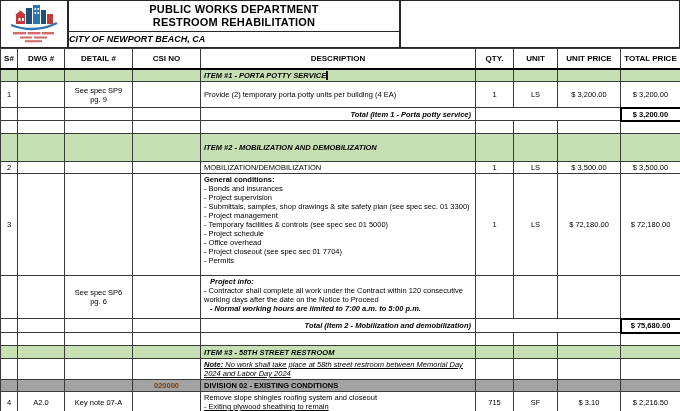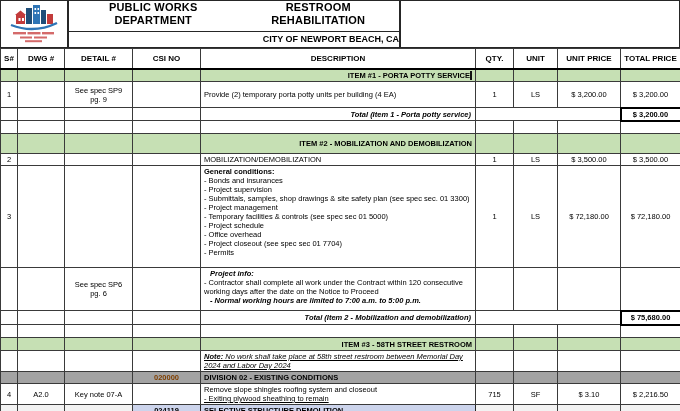--- a/index.html
+++ b/index.html
@@ -5,39 +5,39 @@
   html,body{margin:0;padding:0;background:#fff;}
   .sheet{
     width:680px;height:411px;overflow:hidden;background:#fff;position:relative;
     font-family:"Liberation Sans",sans-serif;color:#000;
   }
   
   .top{display:flex;height:48px;box-sizing:border-box;}
   .top>div{box-sizing:border-box;border:1px solid #262626;}
   .logo-box{width:68px;display:flex;align-items:center;justify-content:center;border-right-width:2px;}
   .title-box{width:332px;display:flex;flex-direction:column;border-left:none;}
-  .titles{flex:1;display:flex;justify-content:center;text-align:center;
+  .titles{flex:1;display:flex;flex-direction:column;justify-content:center;text-align:center;
     font-weight:bold;font-size:11px;line-height:13px;letter-spacing:.2px;}
-  .city{height:15px;border-top:1px solid #262626;text-align:right;font-weight:bold;font-size:9px;line-height:14px;}
+  .city{height:15px;border-top:1px solid #262626;text-align:left;font-weight:bold;font-size:9px;line-height:14px;font-style:italic;}
   .right-box{flex:1;border-left:none;background:#fff;}
   
   table{border-collapse:collapse;table-layout:fixed;width:680px;font-size:7.5px;}
   td,th{border:1px solid #3a3a3a;padding:0 1px;overflow:hidden;vertical-align:middle;box-sizing:border-box;}
   th{font-weight:bold;text-align:center;font-size:8px;line-height:9px;height:20px;padding:0 2px;border-bottom:2px solid #000;background:#fff;}
   td{text-align:center;line-height:9px;}
   td.c-desc{text-align:left;padding:1px 3px;}
   .dl{white-space:normal;}
   .dl.b{font-weight:bold;}
   .dl.bi{font-weight:bold;font-style:italic;padding-left:6px;}
   .dl.u{text-decoration:underline;}
   .note-line{font-style:italic;text-decoration:underline;}
   .note-line b{font-weight:bold;}
   
   tr.r-section td{background:#C6E0B4;}
-  tr.r-section td.c-desc{text-align:right;font-weight:bold;}
+  tr.r-section td.c-desc{text-align:left;font-weight:bold;font-style:italic;}
   tr.r-division td{background:#a3a3a3;font-weight:bold;}
   tr.r-division td.c-csi{color:#7F3F00;}
   tr.r-subsection td{background:#F2F2F2;}
   tr.r-subsection td.blue{background:#CCD4EC;font-weight:bold;border-color:#262626;}
   tr.r-subsection td.c-desc.blue{text-align:left;}
   tr.r-total td.c-desc{font-weight:bold;font-style:italic;text-align:right;padding-right:4px;}
   tr.r-total td.c-tp{font-weight:bold;border:2px solid #000;}
   tr.vtop td.c-desc{vertical-align:top;}
   .cursor{display:inline-block;width:2px;height:9px;background:#111;vertical-align:middle;margin-left:0px;}
   
@@ -146,21 +146,21 @@
           <td class="c-s"></td>
           <td class="c-dwg"></td>
           <td class="c-detail"></td>
           <td class="c-csi"></td>
           <td class="c-desc"></td>
           <td class="c-qty"></td>
           <td class="c-unit"></td>
           <td class="c-up"></td>
           <td class="c-tp"></td>
         </tr>
-        <tr class="r-section" style="height: 20px;">
+        <tr class="r-section" style="height: 28px;">
           <td class="c-s"></td>
           <td class="c-dwg"></td>
           <td class="c-detail"></td>
           <td class="c-csi"></td>
           <td class="c-desc">ITEM #2 - MOBILIZATION AND DEMOBILIZATION</td>
           <td class="c-qty"></td>
           <td class="c-unit"></td>
           <td class="c-up"></td>
           <td class="c-tp"></td>
         </tr>

